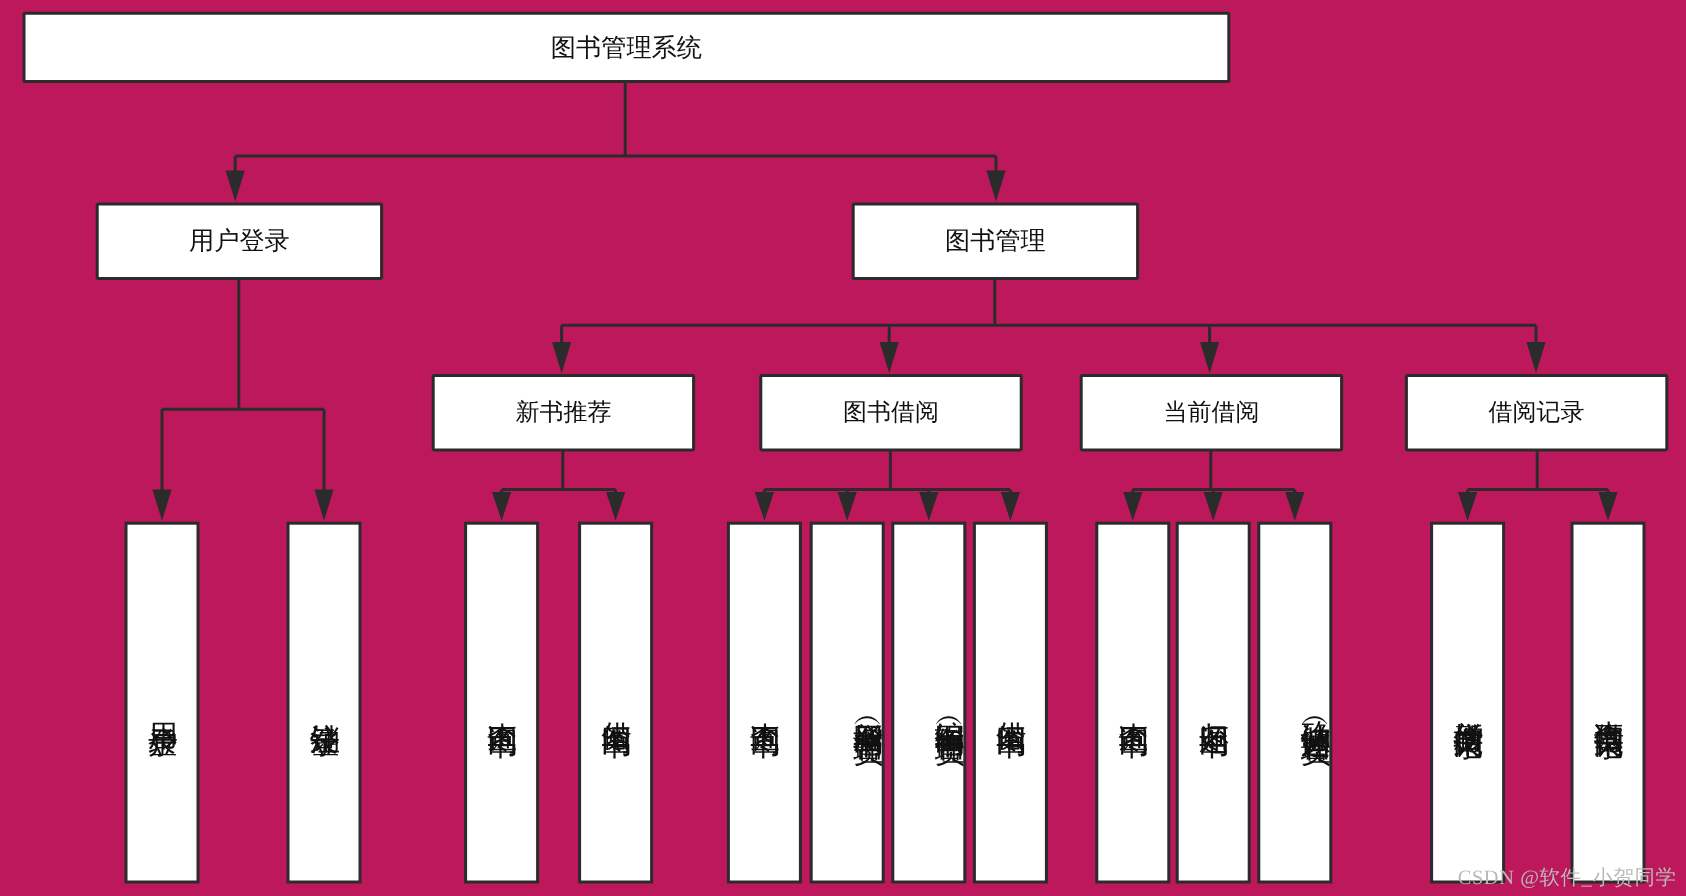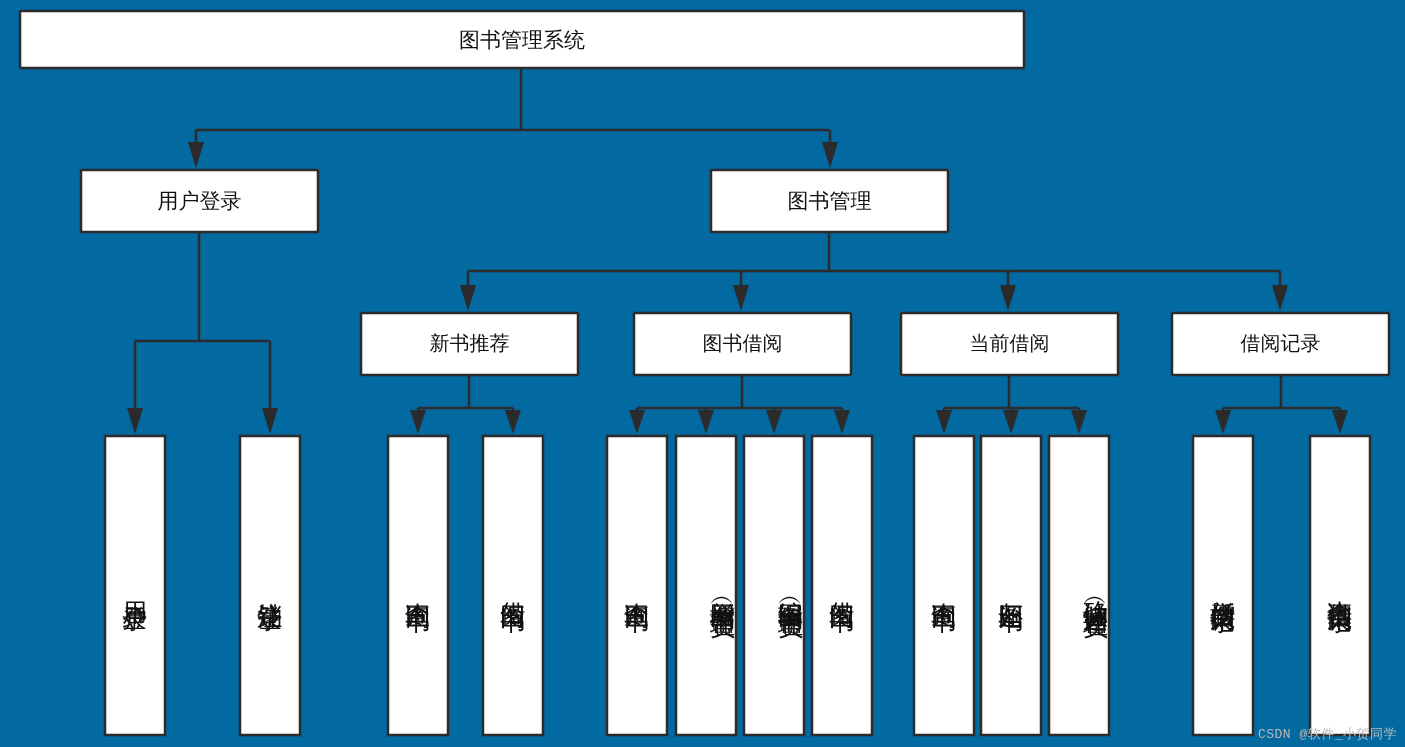--- a/index.html
+++ b/index.html
@@ -7,21 +7,21 @@
     padding: 0;
     background: #ffffff;
   }
   body {
     font-family: "Liberation Sans", "DejaVu Sans", sans-serif;
   }
   #diagram-root {
     position: relative;
     width: 1405px;
     height: 747px;
-    background: #0369a1;
+    background: #be185d;
     overflow: hidden;
   }
   svg.flow {
     position: absolute;
     left: 0;
     top: 0;
     width: 1405px;
     height: 747px;
     display: block;
   }
@@ -63,22 +63,22 @@
     align-items: center;
     justify-content: center;
     text-align: center;
     white-space: nowrap;
     pointer-events: none;
   }
   .watermark {
     position: absolute;
     right: 8px;
     bottom: 4px;
-    font-family: Liberation Mono, monospace;
-    font-size: 13px;
+    font-family: Liberation Serif, serif;
+    font-size: 17px;
     color: #b9b9b9;
     letter-spacing: 0.5px;
     white-space: nowrap;
   }
 </style>
 </head>
 <body>
 
 <div id="diagram-root">
 

